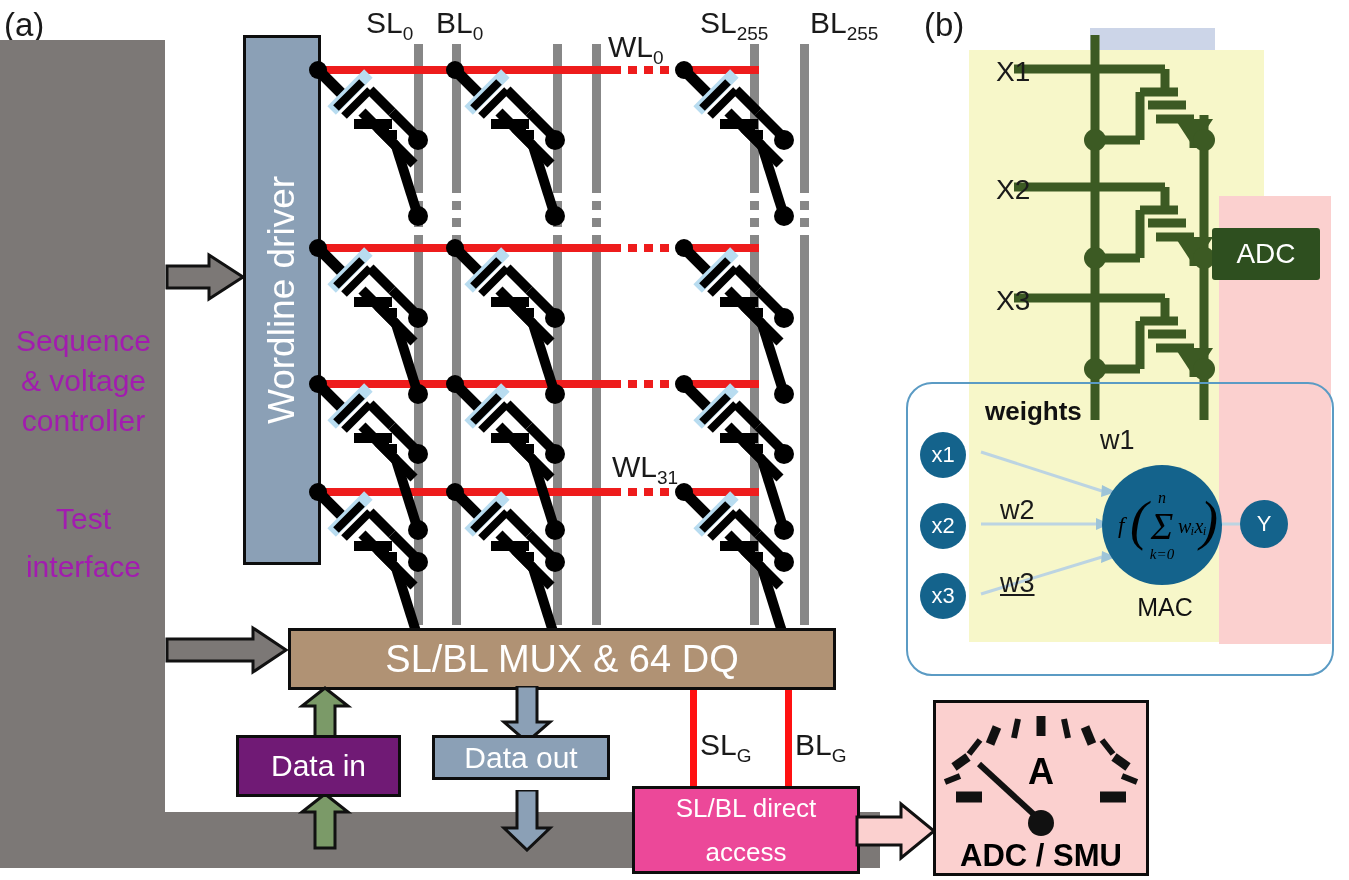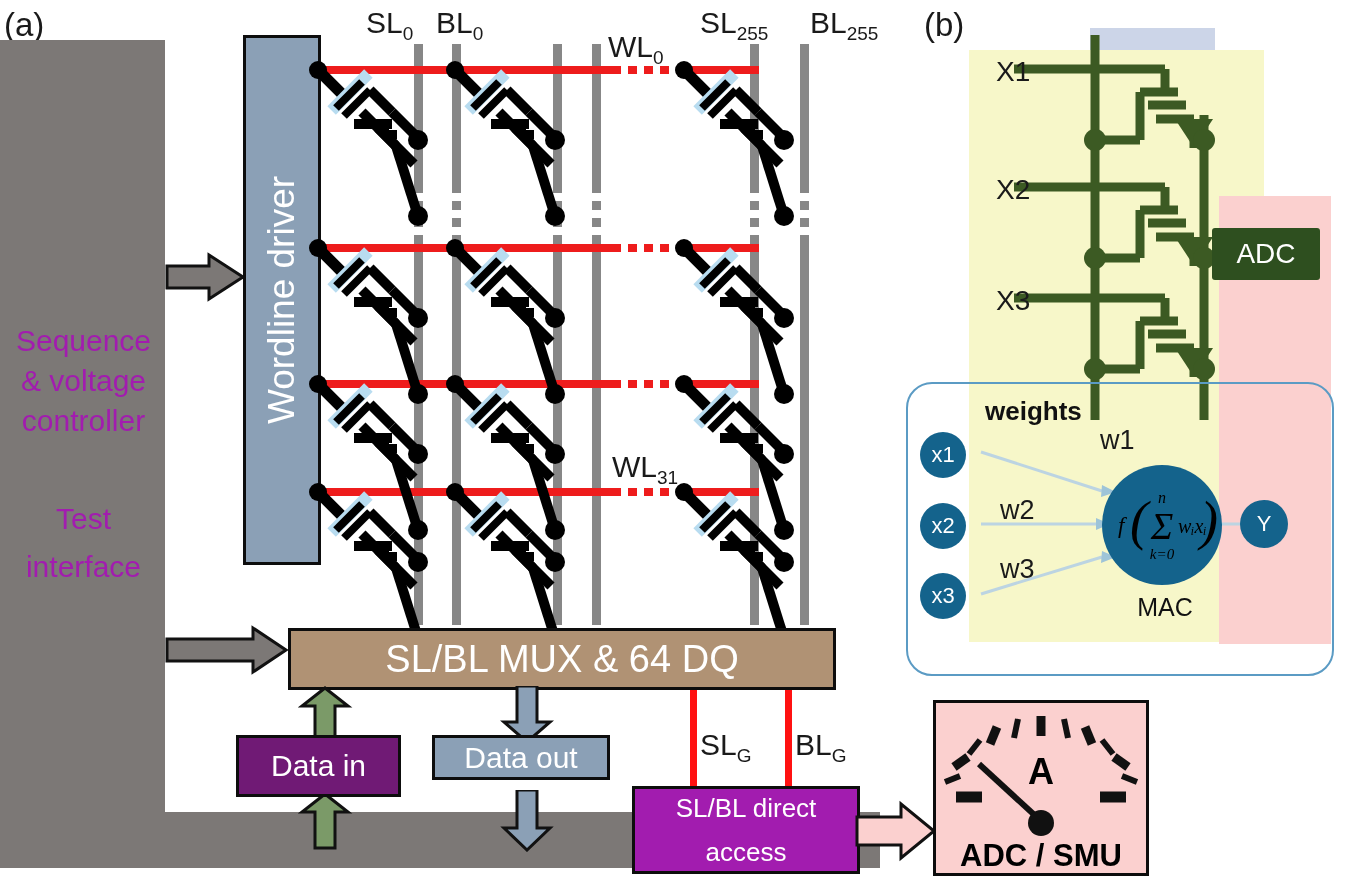--- a/index.html
+++ b/index.html
@@ -14,21 +14,21 @@
   
   .ctrl-block{background:#7c7876;}
   .ctrl-text{color:#a21caf;font-size:30px;text-align:center;line-height:38px;}
 
   
   .box{border:3px solid #0d0d0d;box-sizing:border-box;display:flex;align-items:center;justify-content:center;text-align:center;color:#fff;}
   .box-wl{background:#8ba0b6;}
   .box-mux{background:#b09274;font-size:38px;}
   .box-din{background:#701a75;font-size:30px;}
   .box-dout{background:#8ba0b6;font-size:30px;}
-  .box-direct{background:#a21caf;font-size:26px;line-height:44px;}
+  .box-direct{background:#ec4899;font-size:26px;line-height:44px;}
   .box-adcsmu{background:#fbd0cf;}
 
   .wl-label{transform:rotate(-90deg);white-space:nowrap;color:#fff;font-size:37px;}
 
   
   .wordline{background:#ee1c1c;height:8px;}
   .wl-dashseg{height:8px;
     background:repeating-linear-gradient(to right,#ee1c1c 0 9px,#ffffff 9px 16px);}
   .colline{background:#878787;width:9px;}
   .colline-dash{width:9px;
@@ -507,21 +507,21 @@
     </div>
   <div class="abs node node-small" style="left:920px;top:503px;width:46px;height:46px;">
       <span>x2</span>
     </div>
   <div class="abs node node-small" style="left:920px;top:573px;width:46px;height:46px;">
       <span>x3</span>
     </div>
 
   <div class="abs w-lab" style="left:1060px;top:425px;margin-left:40px;">w1</div>
   <div class="abs w-lab" style="left:1000px;top:495px;">w2</div>
-  <div class="abs w-lab" style="left:1000px;top:554px;">w3</div>
+  <div class="abs w-lab" style="left:1000px;top:568px;text-decoration:underline;">w3</div>
 
   <div class="abs node" style="left:1102px;top:465px;width:120px;height:120px;">
     <svg width="116" height="116" viewBox="0 0 116 116">
       <text x="14" y="66" class="formula" font-size="23">f</text>
       <text x="26" y="72" class="formula" font-size="54">(</text>
       <text x="58" y="36" class="formula" font-size="16" text-anchor="middle">n</text>
       <text x="58" y="72" class="formula" font-size="38" text-anchor="middle">Σ</text>
       <text x="58" y="92" class="formula" font-size="15" text-anchor="middle">k=0</text>
       <text x="74" y="66" class="formula" font-size="20">wᵢxᵢ</text>
       <text x="96" y="72" class="formula" font-size="54">)</text>

